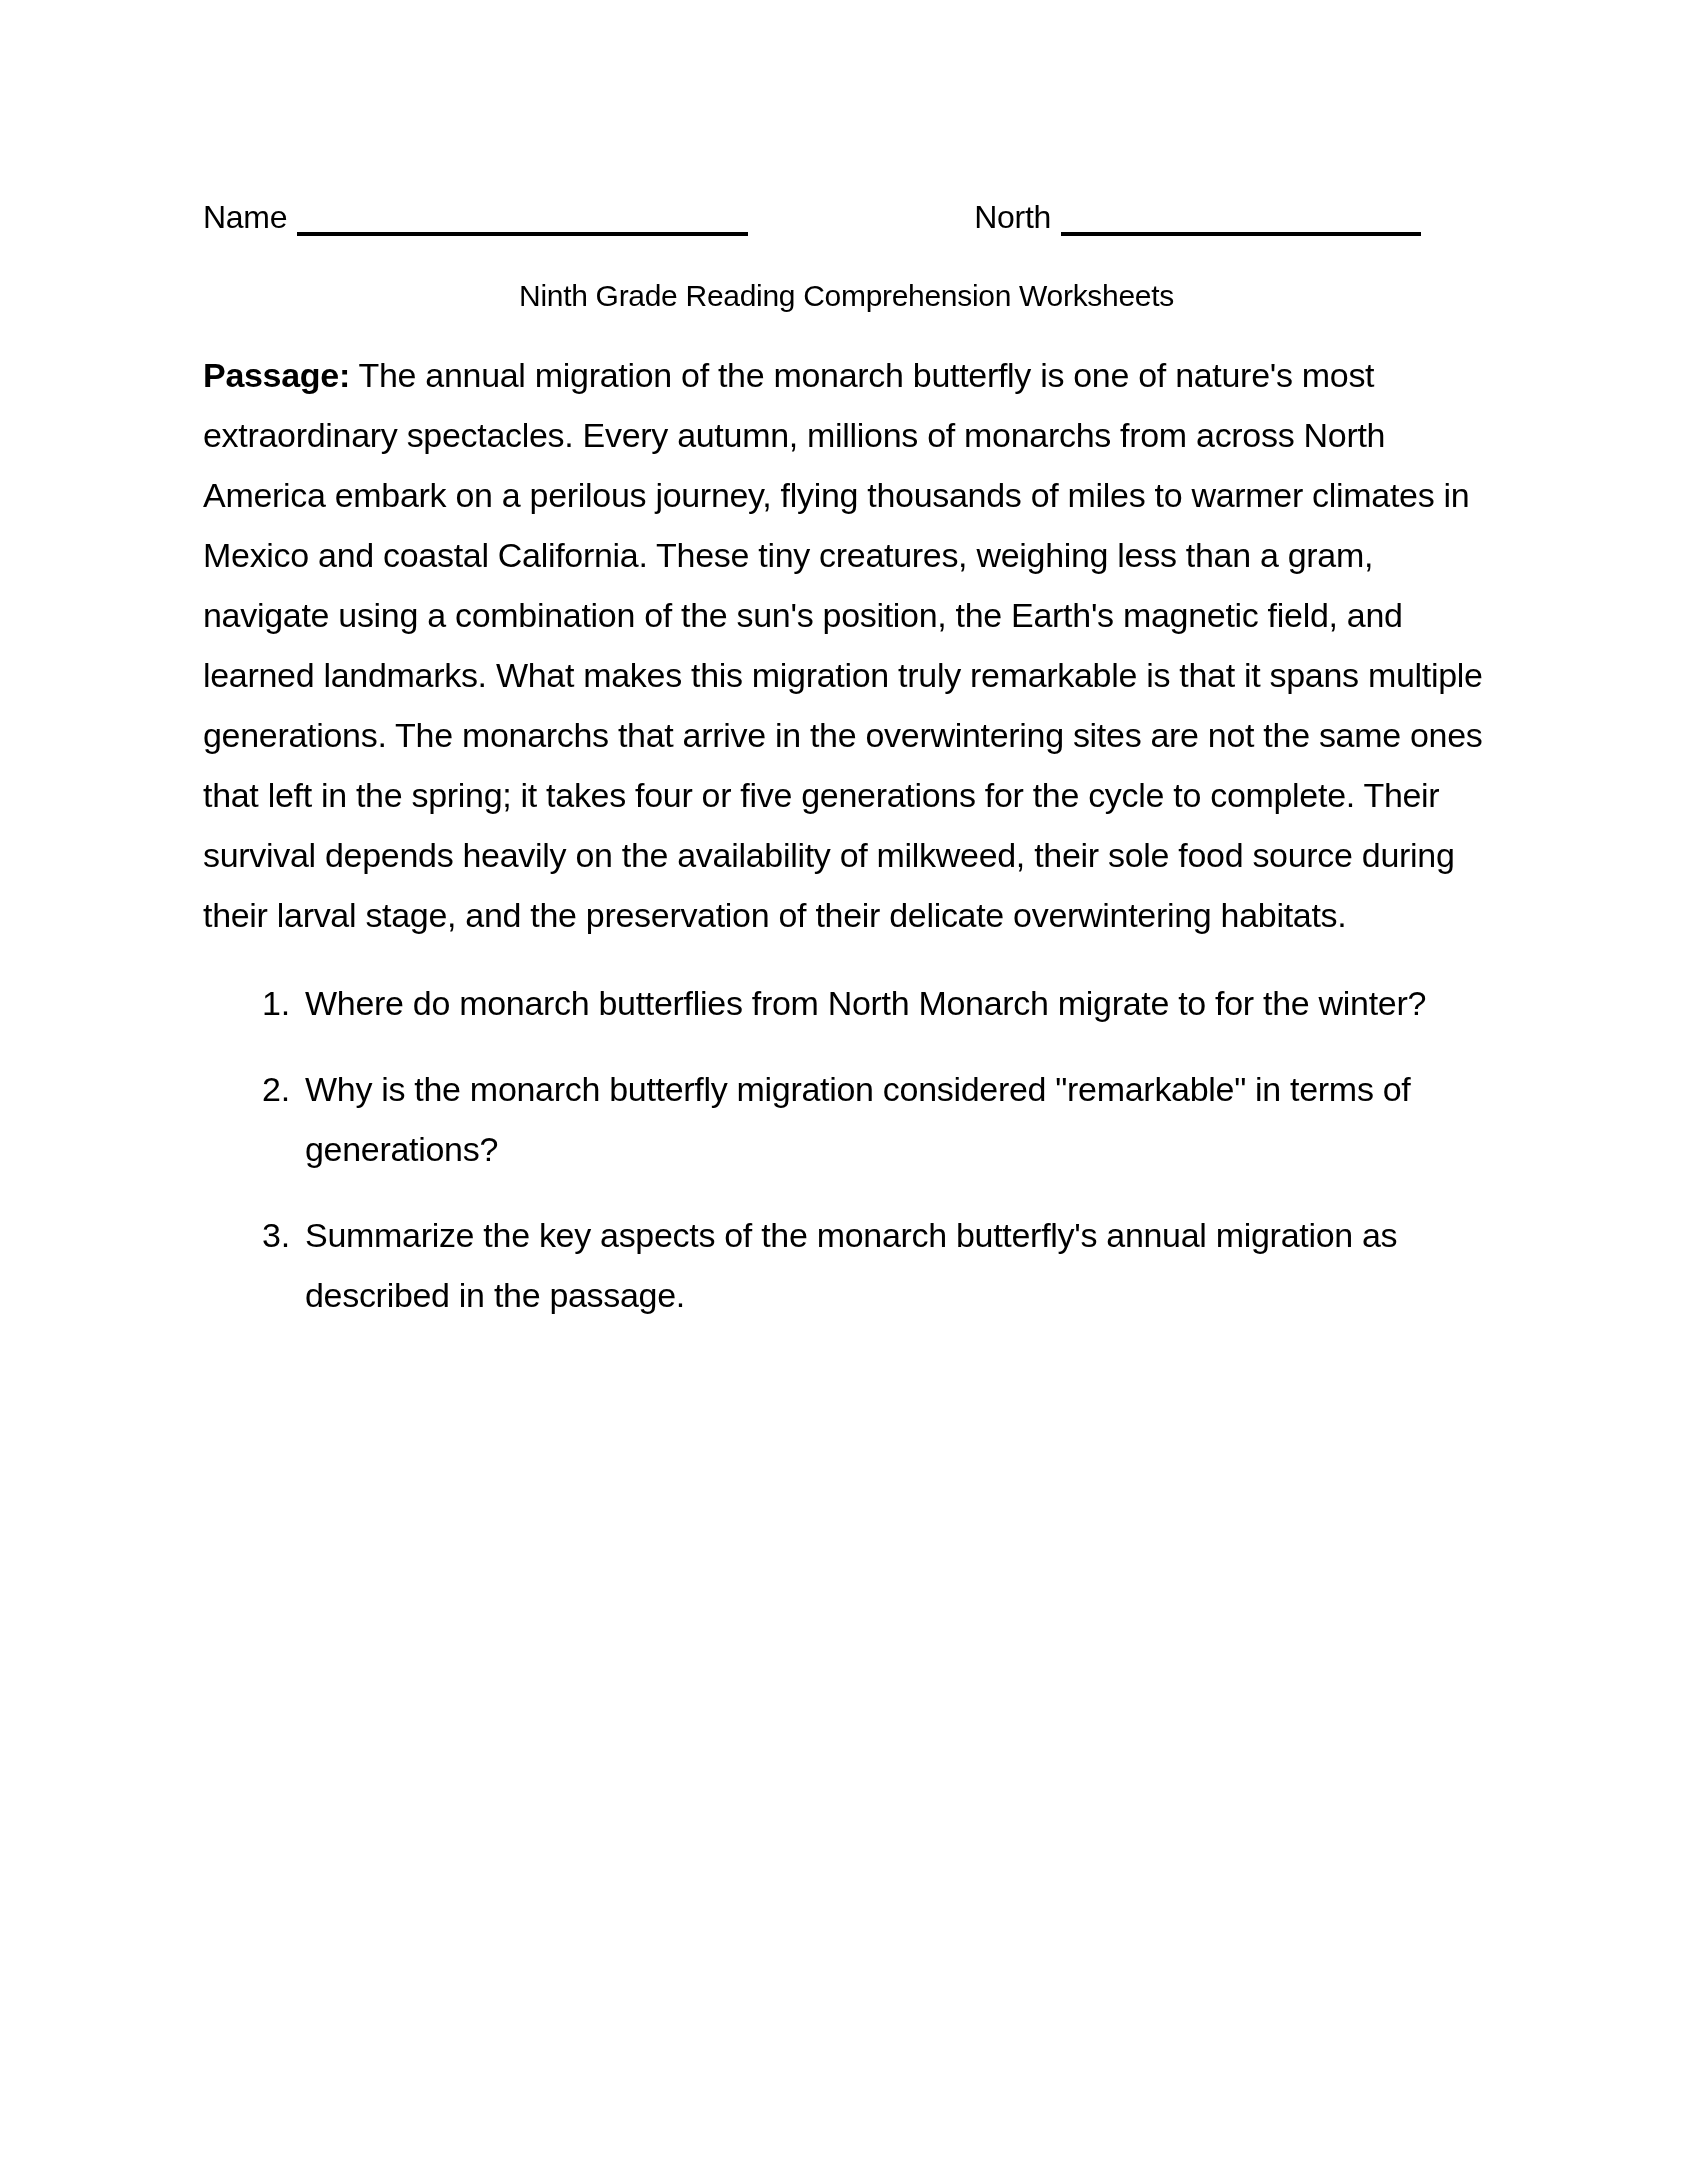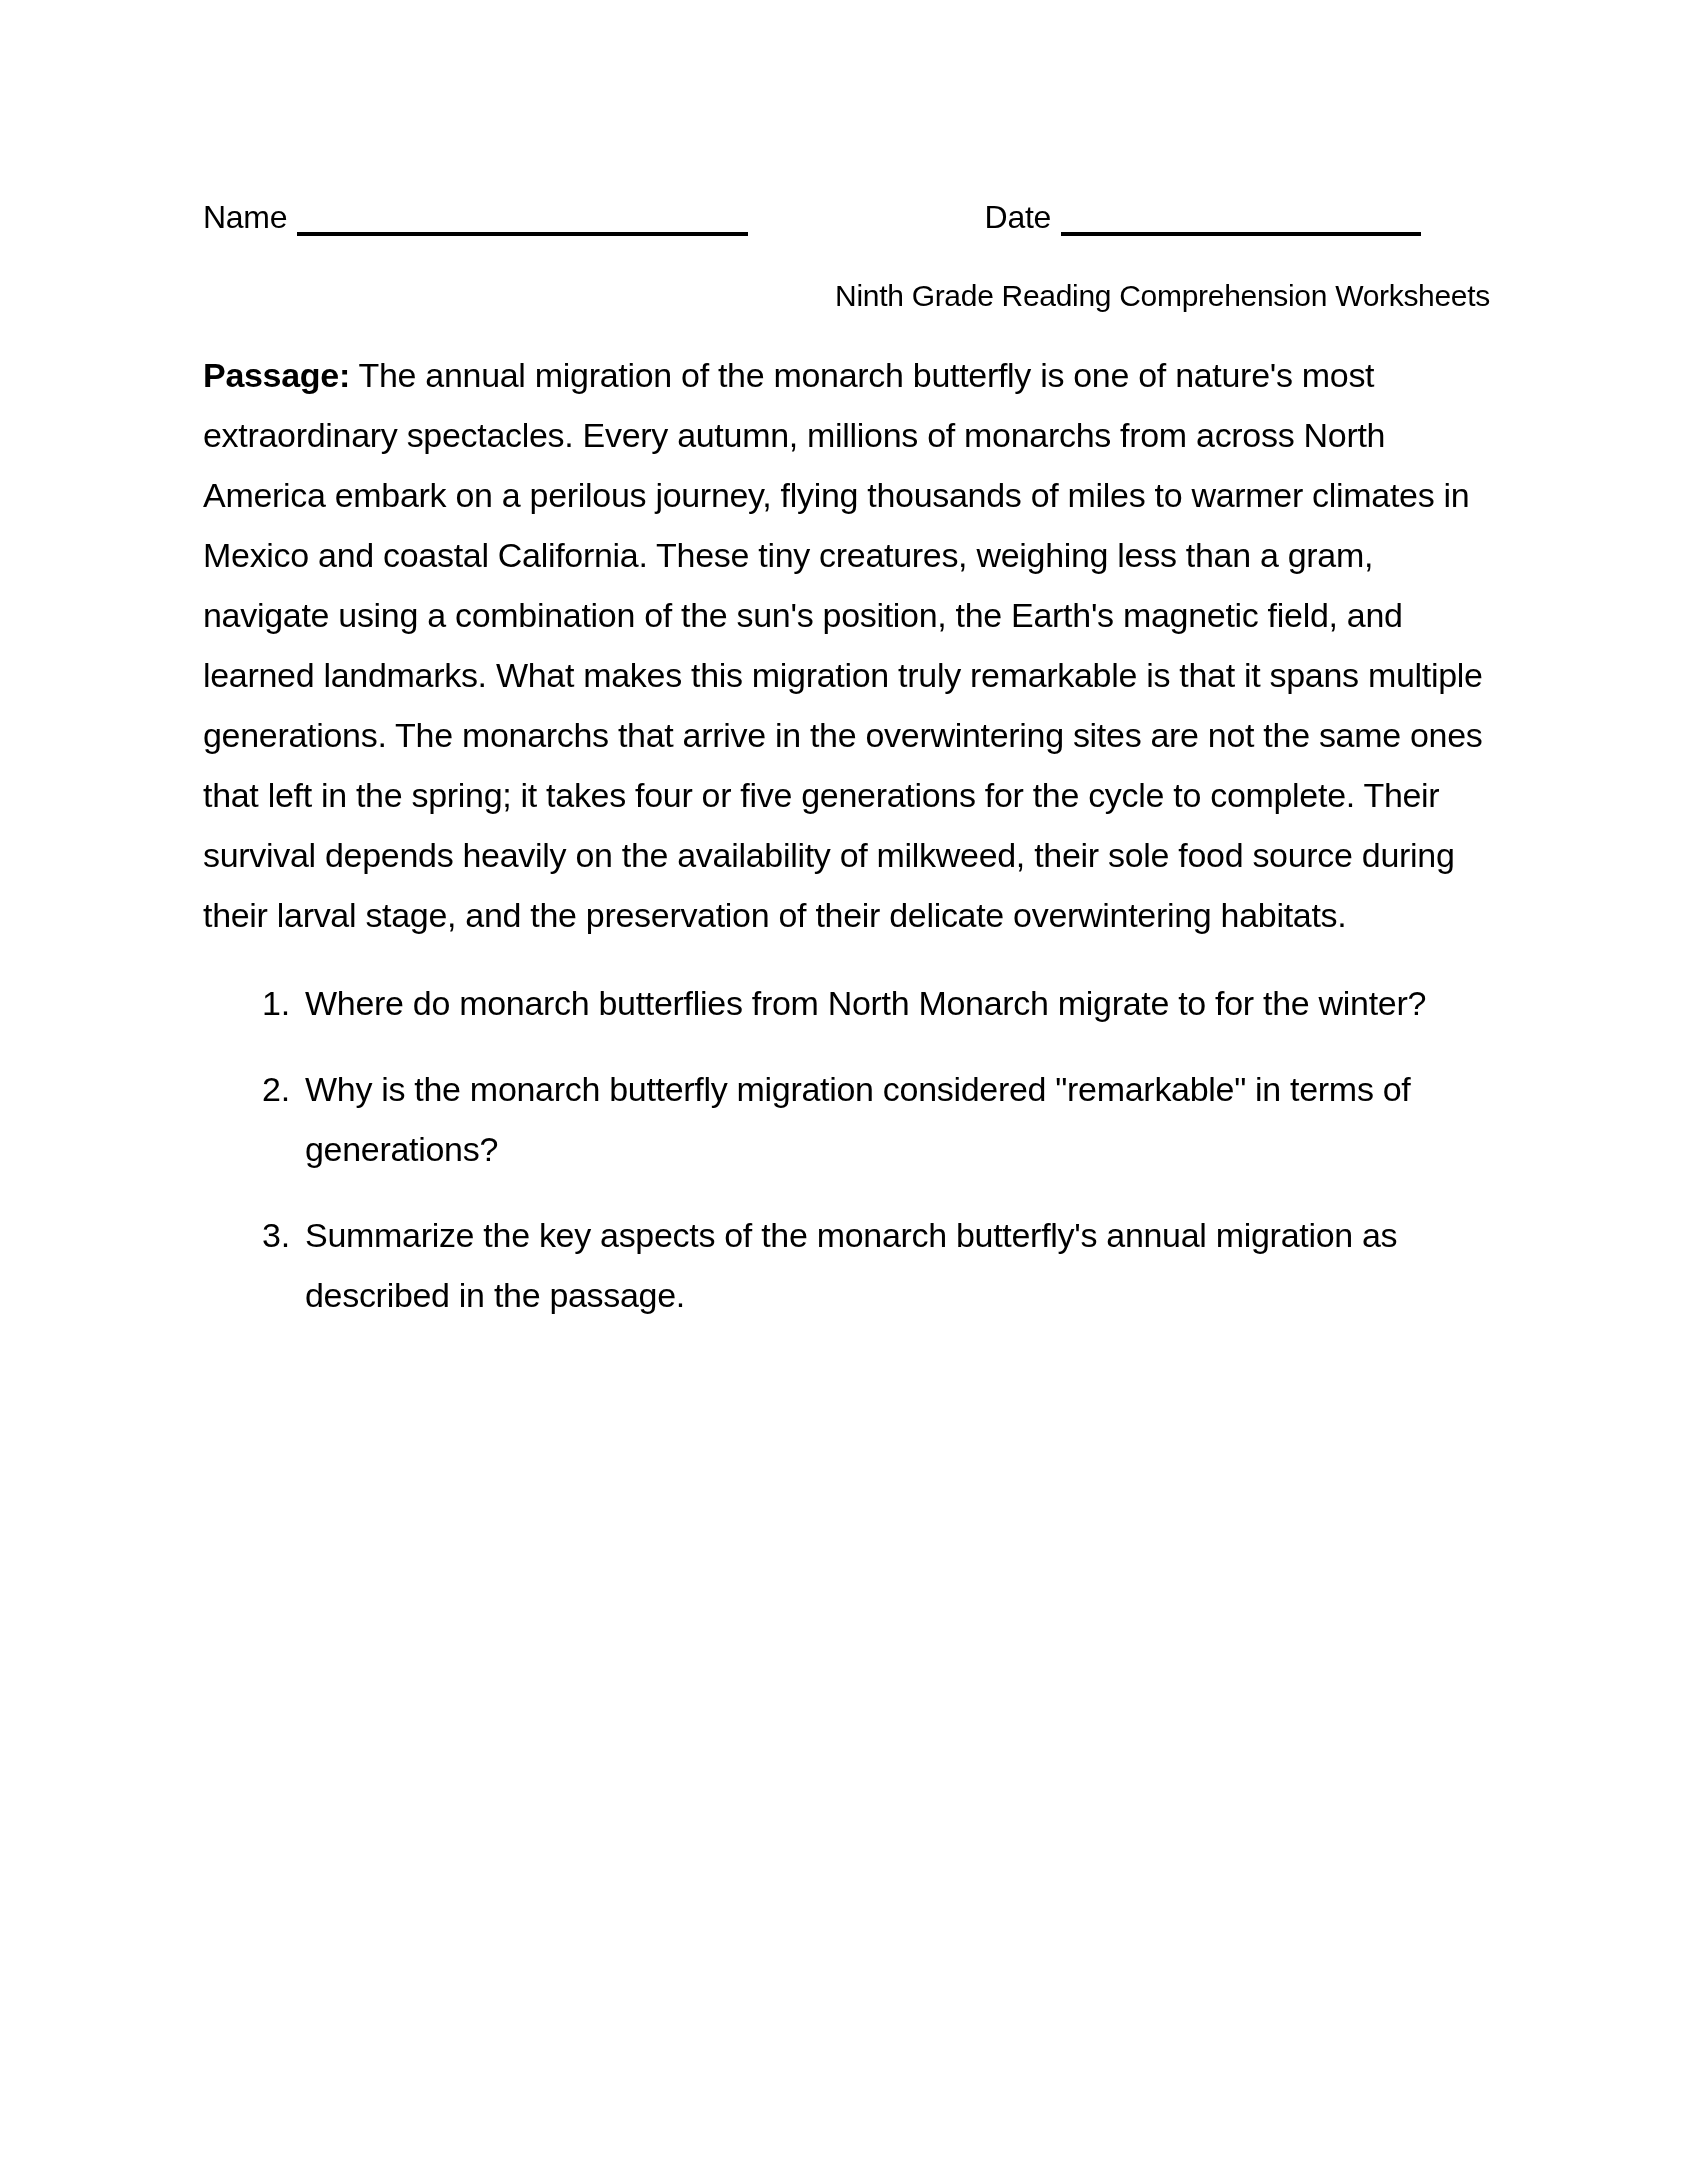--- a/index.html
+++ b/index.html
@@ -40,21 +40,21 @@
     top: 8px;
     margin-left: 10px;
   }
   .name-line { width: 451px; }
   .date-line { width: 360px; }
   .flex-spacer { flex: 1 1 auto; }
   .subtitle {
     margin-top: 40px;
     font-size: 30px;
     line-height: 38px;
-    text-align: right;
+    text-align: center;
   }
   .title {
     margin: 40px 0 0 0;
     font-size: 40px;
     line-height: 51px;
     font-weight: bold;
   }
   .passage {
     margin: 30px 0 0 0;
     font-size: 34px;
@@ -89,21 +89,21 @@
 </style>
 </head>
 <body>
 
 <div class="page">
 
   <div class="header-row">
     <span class="label">Name</span>
     <span class="write-line name-line"></span>
     <span class="flex-spacer"></span>
-    <span class="label">Date</span>
+    <span class="label">North</span>
     <span class="write-line date-line"></span>
   </div>
 
   <div class="subtitle">Ninth Grade Reading Comprehension Worksheets</div>
 
 
   <p class="passage">
     <strong>Passage:</strong>
     <span>The annual migration of the monarch butterfly is one of nature's most extraordinary spectacles. Every autumn, millions of monarchs from across North America embark on a perilous journey, flying thousands of miles to warmer climates in Mexico and coastal California. These tiny creatures, weighing less than a gram, navigate using a combination of the sun's position, the Earth's magnetic field, and learned landmarks. What makes this migration truly remarkable is that it spans multiple generations. The monarchs that arrive in the overwintering sites are not the same ones that left in the spring; it takes four or five generations for the cycle to complete. Their survival depends heavily on the availability of milkweed, their sole food source during their larval stage, and the preservation of their delicate overwintering habitats.</span>
   </p>

